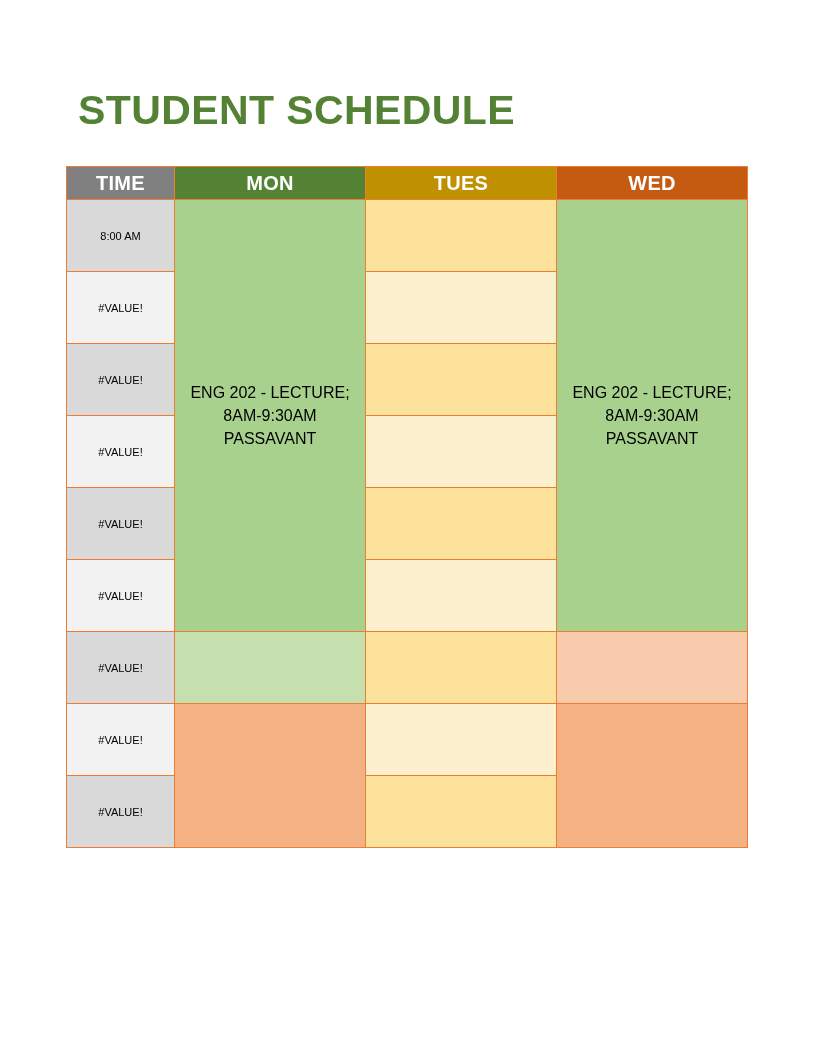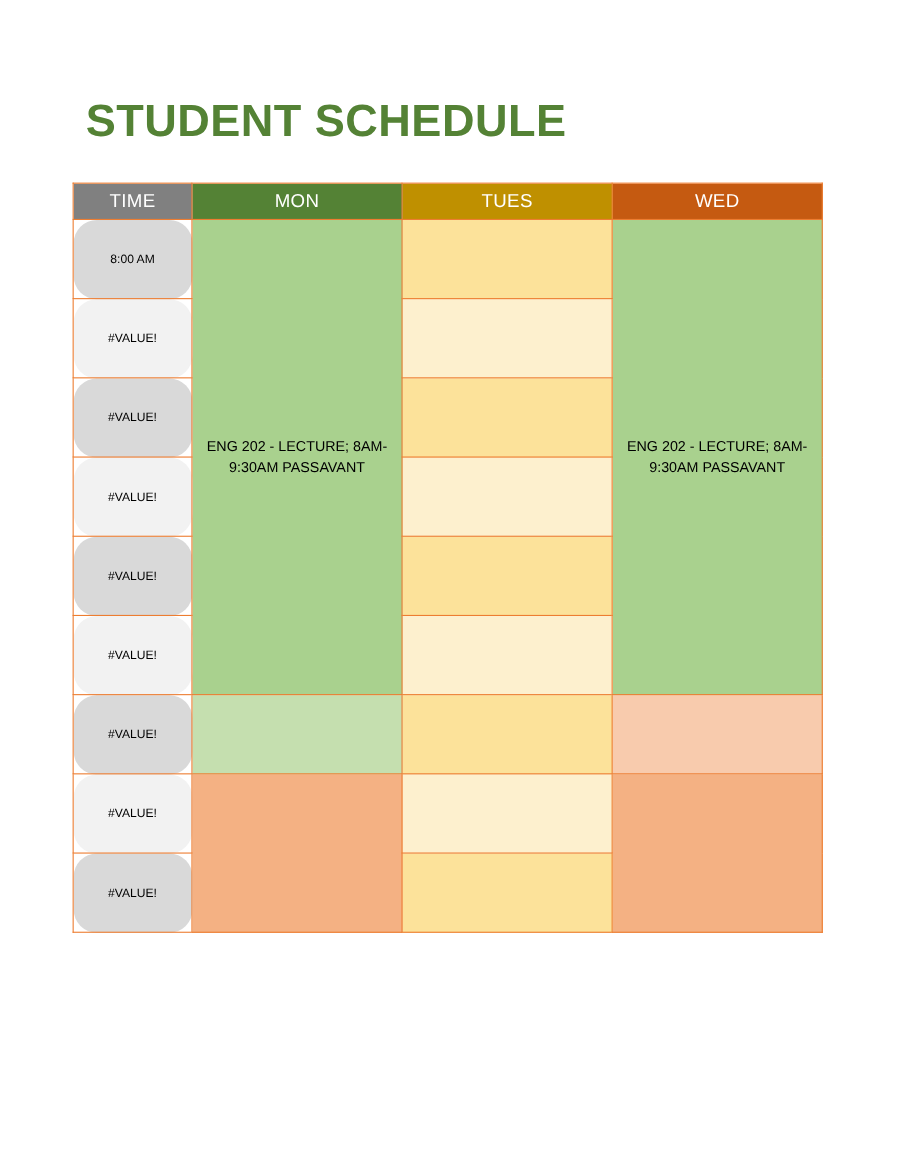--- a/index.html
+++ b/index.html
@@ -54,51 +54,50 @@
     margin: 0;
     vertical-align: middle;
     text-align: center;
     font-size: 11px;
     color: #000000;
   }
 
   
   .schedule thead th {
     height: 32px;
-    font-size: 17px;
-    font-weight: normal;
+    font-size: 20px;
+    font-weight: bold;
     color: #ffffff;
     letter-spacing: 0.3px;
   }
   th.h-time { background: #808080; }
   th.h-mon  { background: #548235; }
   th.h-tues { background: #BF9000; }
   th.h-wed  { background: #C55A11; text-align: center; }
 
   
   td.time {
     height: 71px;
     font-size: 11px;
     color: #000000;
-    border-radius: 21px;
   }
   td.time-dark  { background: #D9D9D9; }
   td.time-light { background: #F2F2F2; }
 
   
   .fill-green       { background: #A9D18E; }
   .fill-green-light { background: #C5DFAF; }
   .fill-orange      { background: #F4B183; }
   .fill-peach       { background: #F8CBAD; }
   .fill-yellow      { background: #FCE29A; }
   .fill-cream       { background: #FDF0CE; }
 
   .course-text {
     display: block;
-    font-size: 13px;
+    font-size: 16px;
     line-height: 1.45;
     color: #000000;
     padding: 0 8px;
     text-align: center;
   }
 </style>
 </head>
 <body>
 
 <div class="page">

